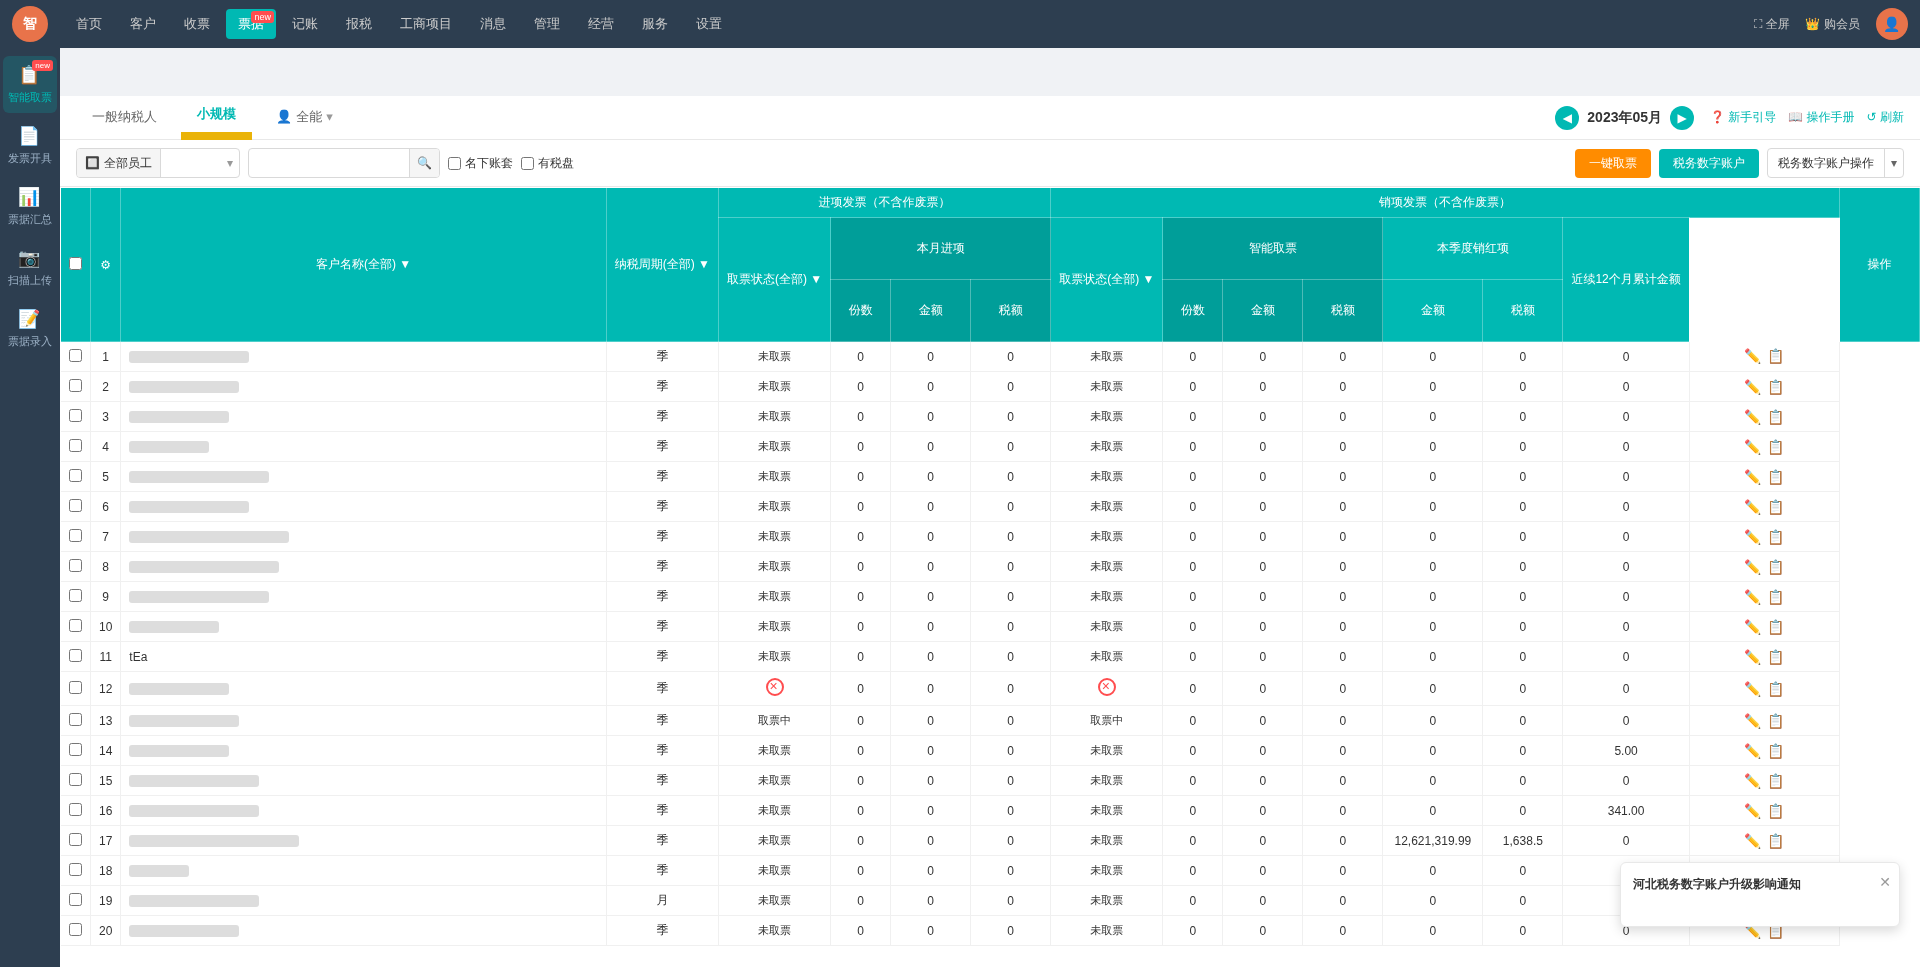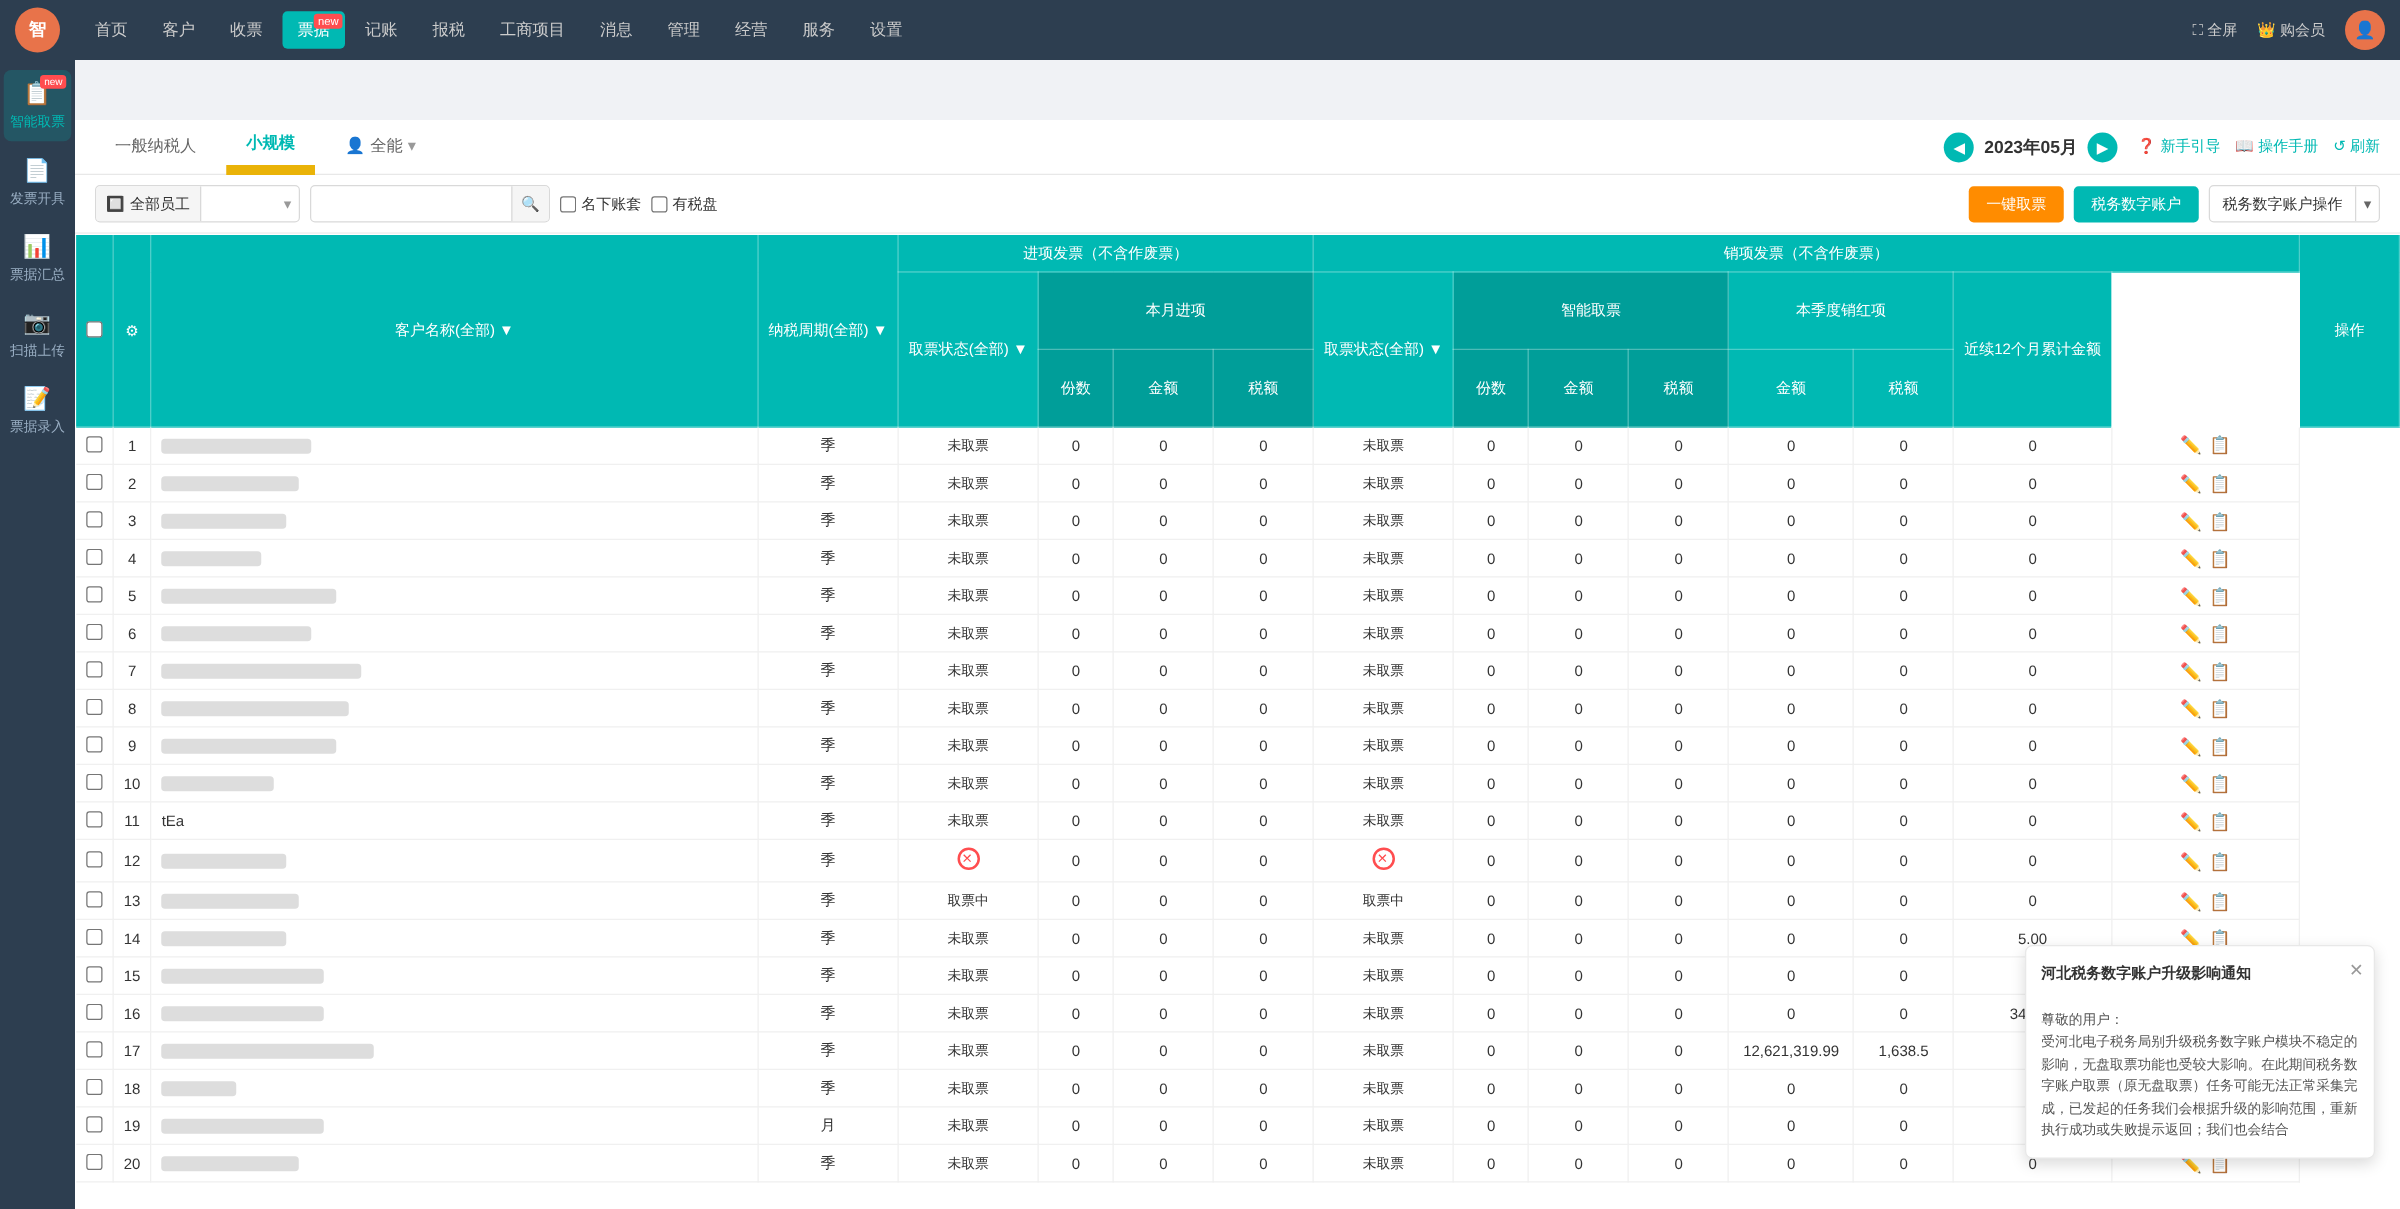--- a/index.html
+++ b/index.html
@@ -967,17 +967,13 @@
     </tr>
         </tbody>
     </table>
   </div>
 
 </div>
 
 <div class="popup-notification">
   <div class="popup-close">✕</div>
   <div class="popup-title">河北税务数字账户升级影响通知</div>
-  <div class="popup-text">
-    <span>尊敬的用户：</span><br>
-    <span>受河北电子税务局别升级税务数字账户模块不稳定的影响，无盘取票功能也受较大影响。在此期间税务数字账户取票（原无盘取票）任务可能无法正常采集完成，已发起的任务我们会根据升级的影响范围，重新执行成功或失败提示返回；我们也会结合</span>
-  </div>
 </div>
 
 </body></html>

